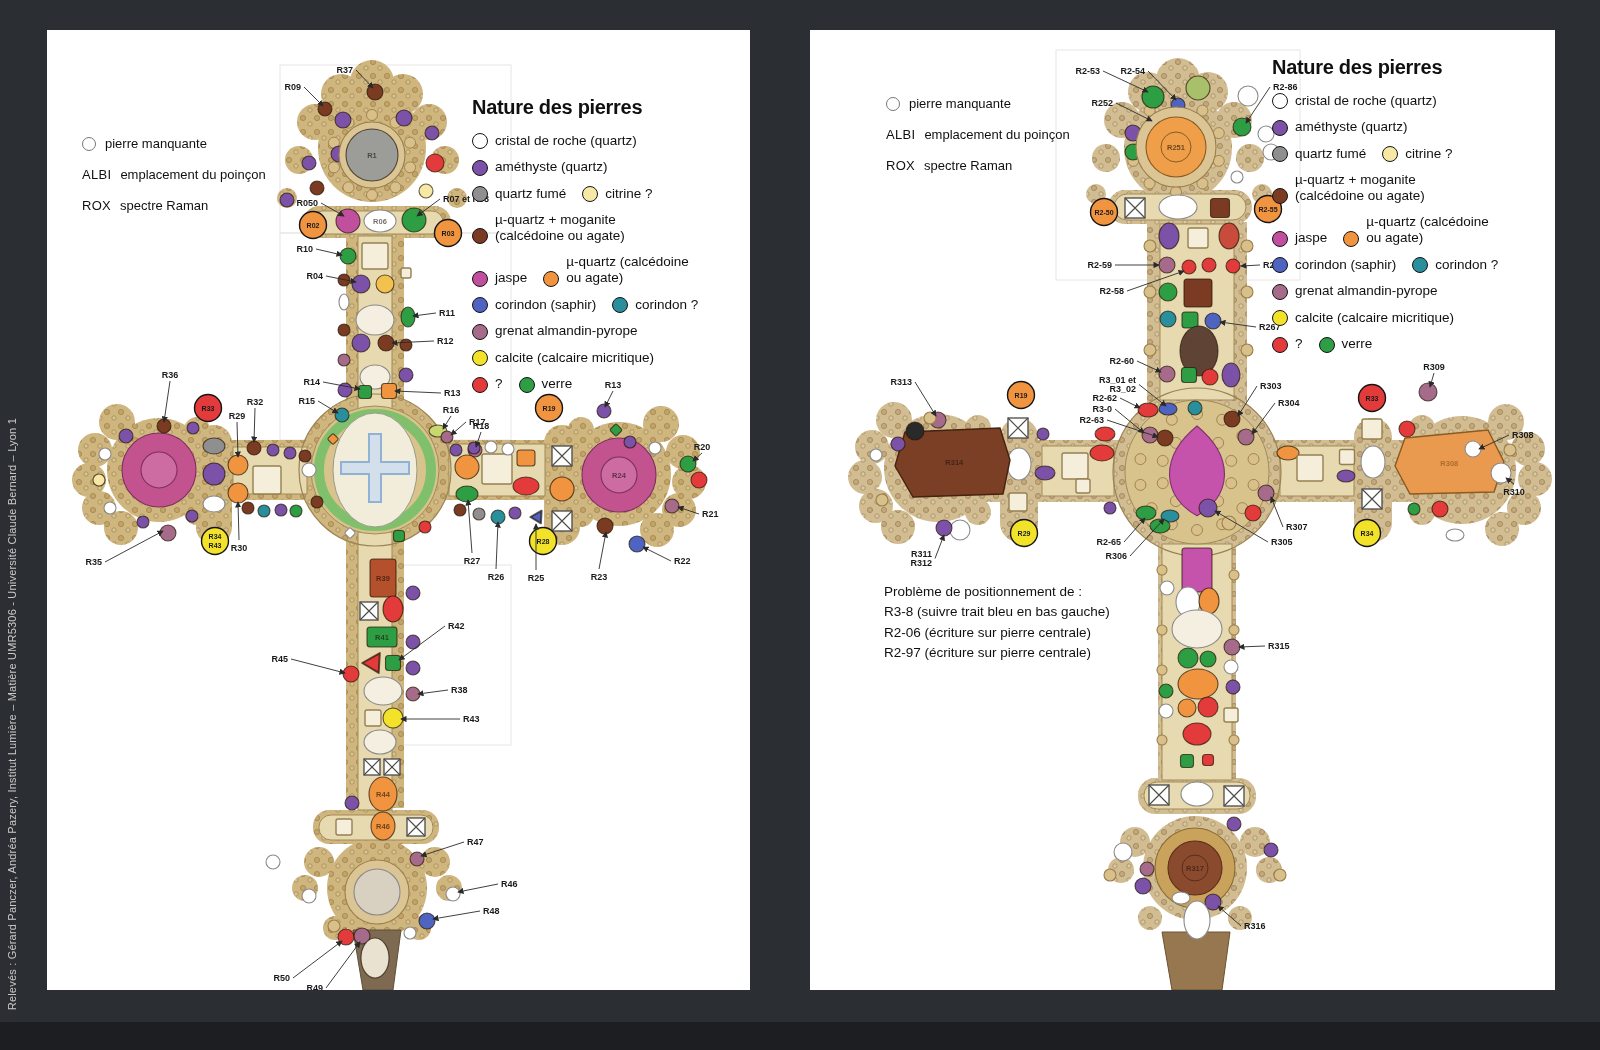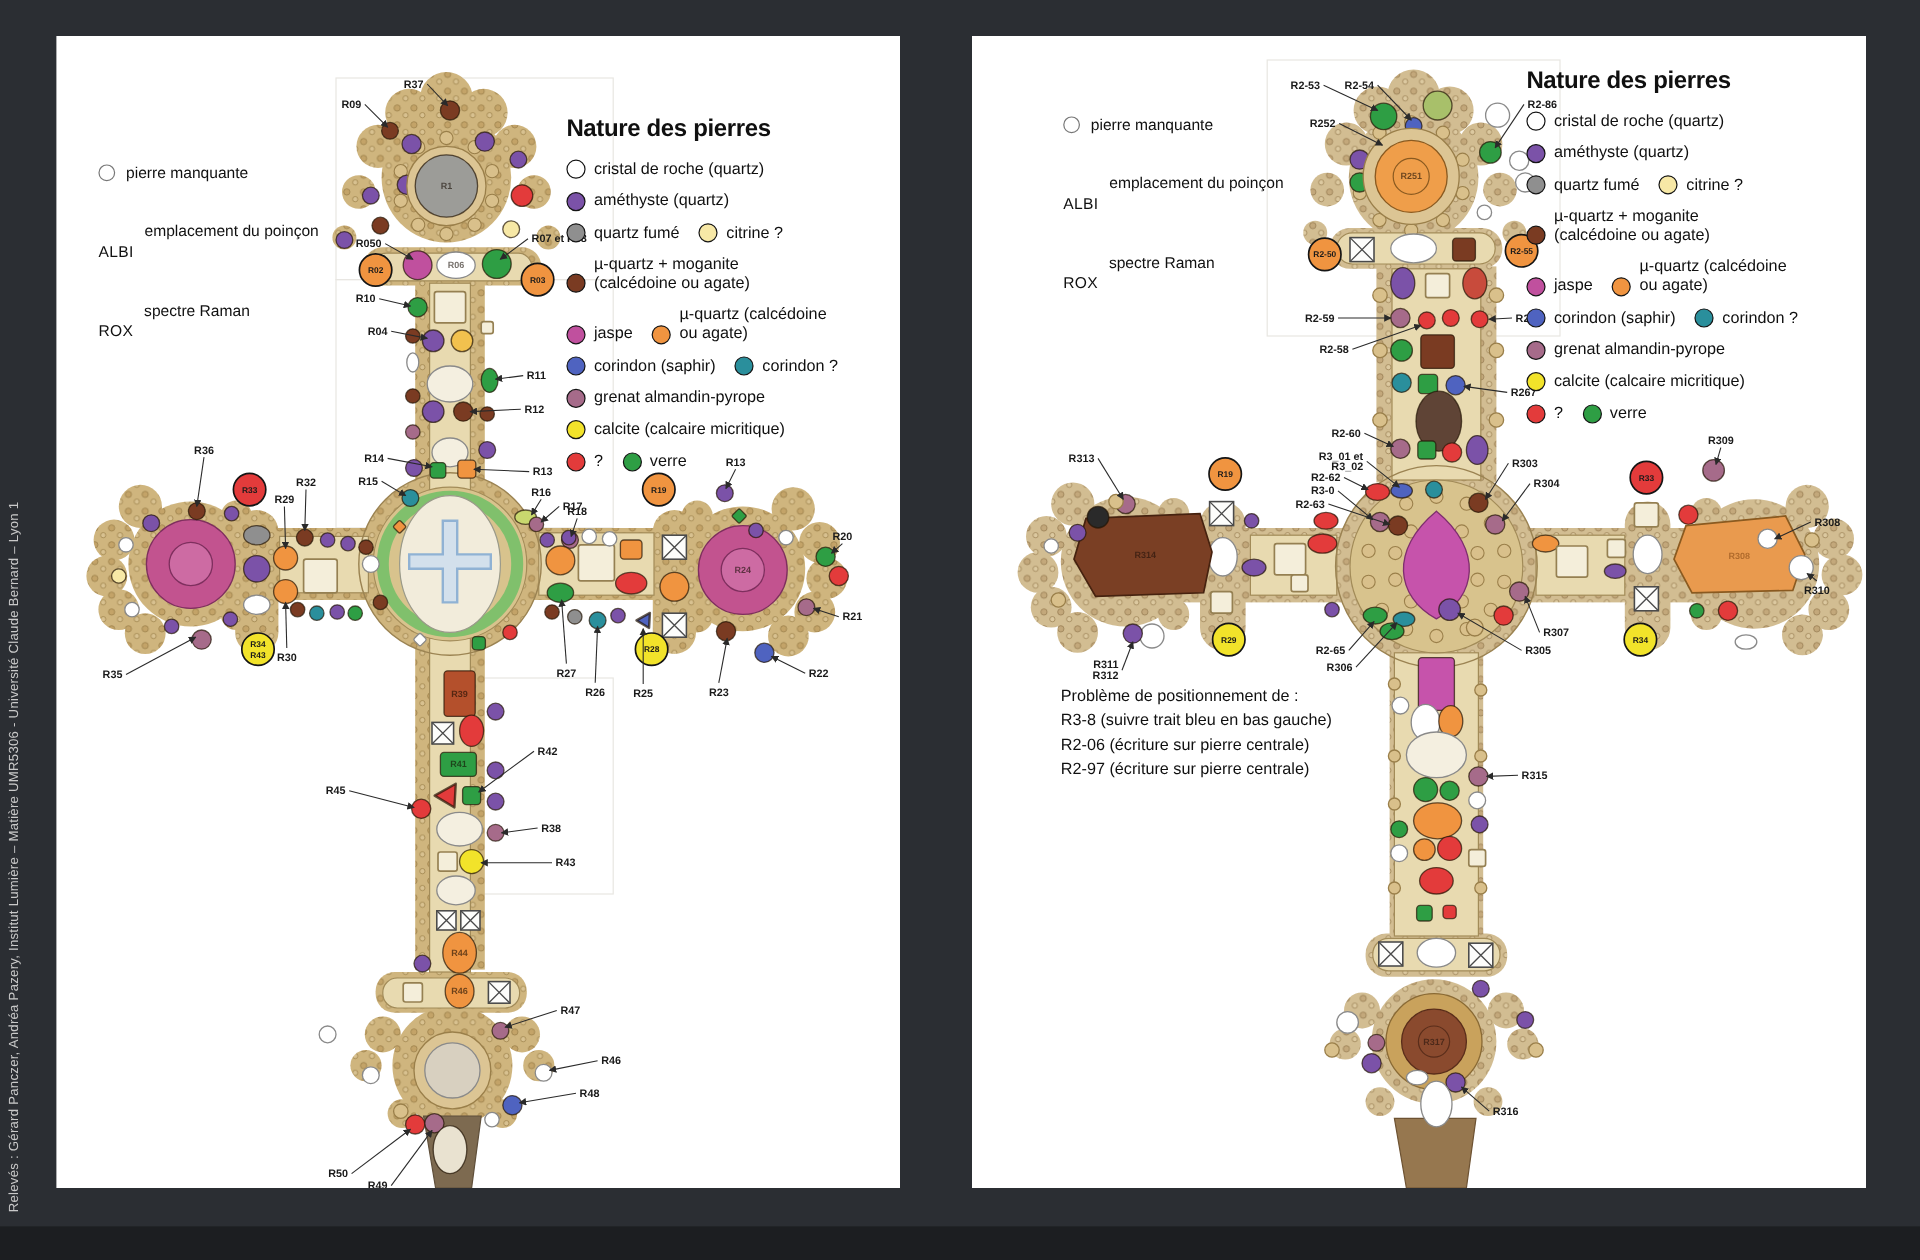--- a/index.html
+++ b/index.html
@@ -17,32 +17,32 @@
   #panel-left  { left:47px;  width:703px; }
   #panel-right { left:810px; width:745px; }
   svg.cross { position:absolute; left:0; top:0; width:100%; height:100%; }
   .band { fill:#e8dab0; stroke:#a28b58; stroke-width:1; }
 
   .key { position:absolute; font-size:13px; color:#101010; }
   #panel-left  .key { left:35px; top:106px; }
   #panel-right .key { left:76px; top:66px; }
   .key-row { display:flex; align-items:center; margin-bottom:16px; }
   .key-dot { width:12px; height:12px; border:1.5px solid #777; border-radius:50%; background:#fff; margin-right:9px; flex:0 0 auto; }
-  .key-code { margin-right:9px; letter-spacing:.3px;margin-top:35px; }
+  .key-code { margin-right:9px; letter-spacing:.3px; }
 
   .legend { position:absolute; color:#101010; }
   #panel-left  .legend { left:425px; top:66px; width:268px; }
   #panel-right .legend { left:462px; top:26px; width:276px; }
   .legend-title { font-size:20px; font-weight:700; margin-bottom:13px; letter-spacing:-0.3px; }
   .leg-row { display:flex; gap:16px; margin-bottom:9.5px; }
   .leg-item { display:flex; gap:7px; align-items:flex-end; }
   .leg-dot { flex:0 0 auto; width:14px; height:14px; border-radius:50%; border:1.6px solid #141414; margin-top:1px; }
   .leg-label { font-size:13.5px; line-height:1.22; white-space:pre-line; }
 
-  .note { position:absolute; left:74px; top:540px; font-size:13.5px; line-height:1.5; color:#101010; }
+  .note { position:absolute; left:74px; top:552px; font-size:13.5px; line-height:1.5; color:#101010; }
 </style>
 </head>
 <body>
 
 <div class="credit">Relevés : Gérard Panczer, Andréa Pazery, Institut Lumière – Matière UMR5306 - Université Claude Bernard – Lyon 1</div>
 <div class="footer-strip"></div>
 
 <div class="panel" id="panel-left">
   <svg class="cross" id="svg-left" viewBox="0 0 703 960">
     <defs>

